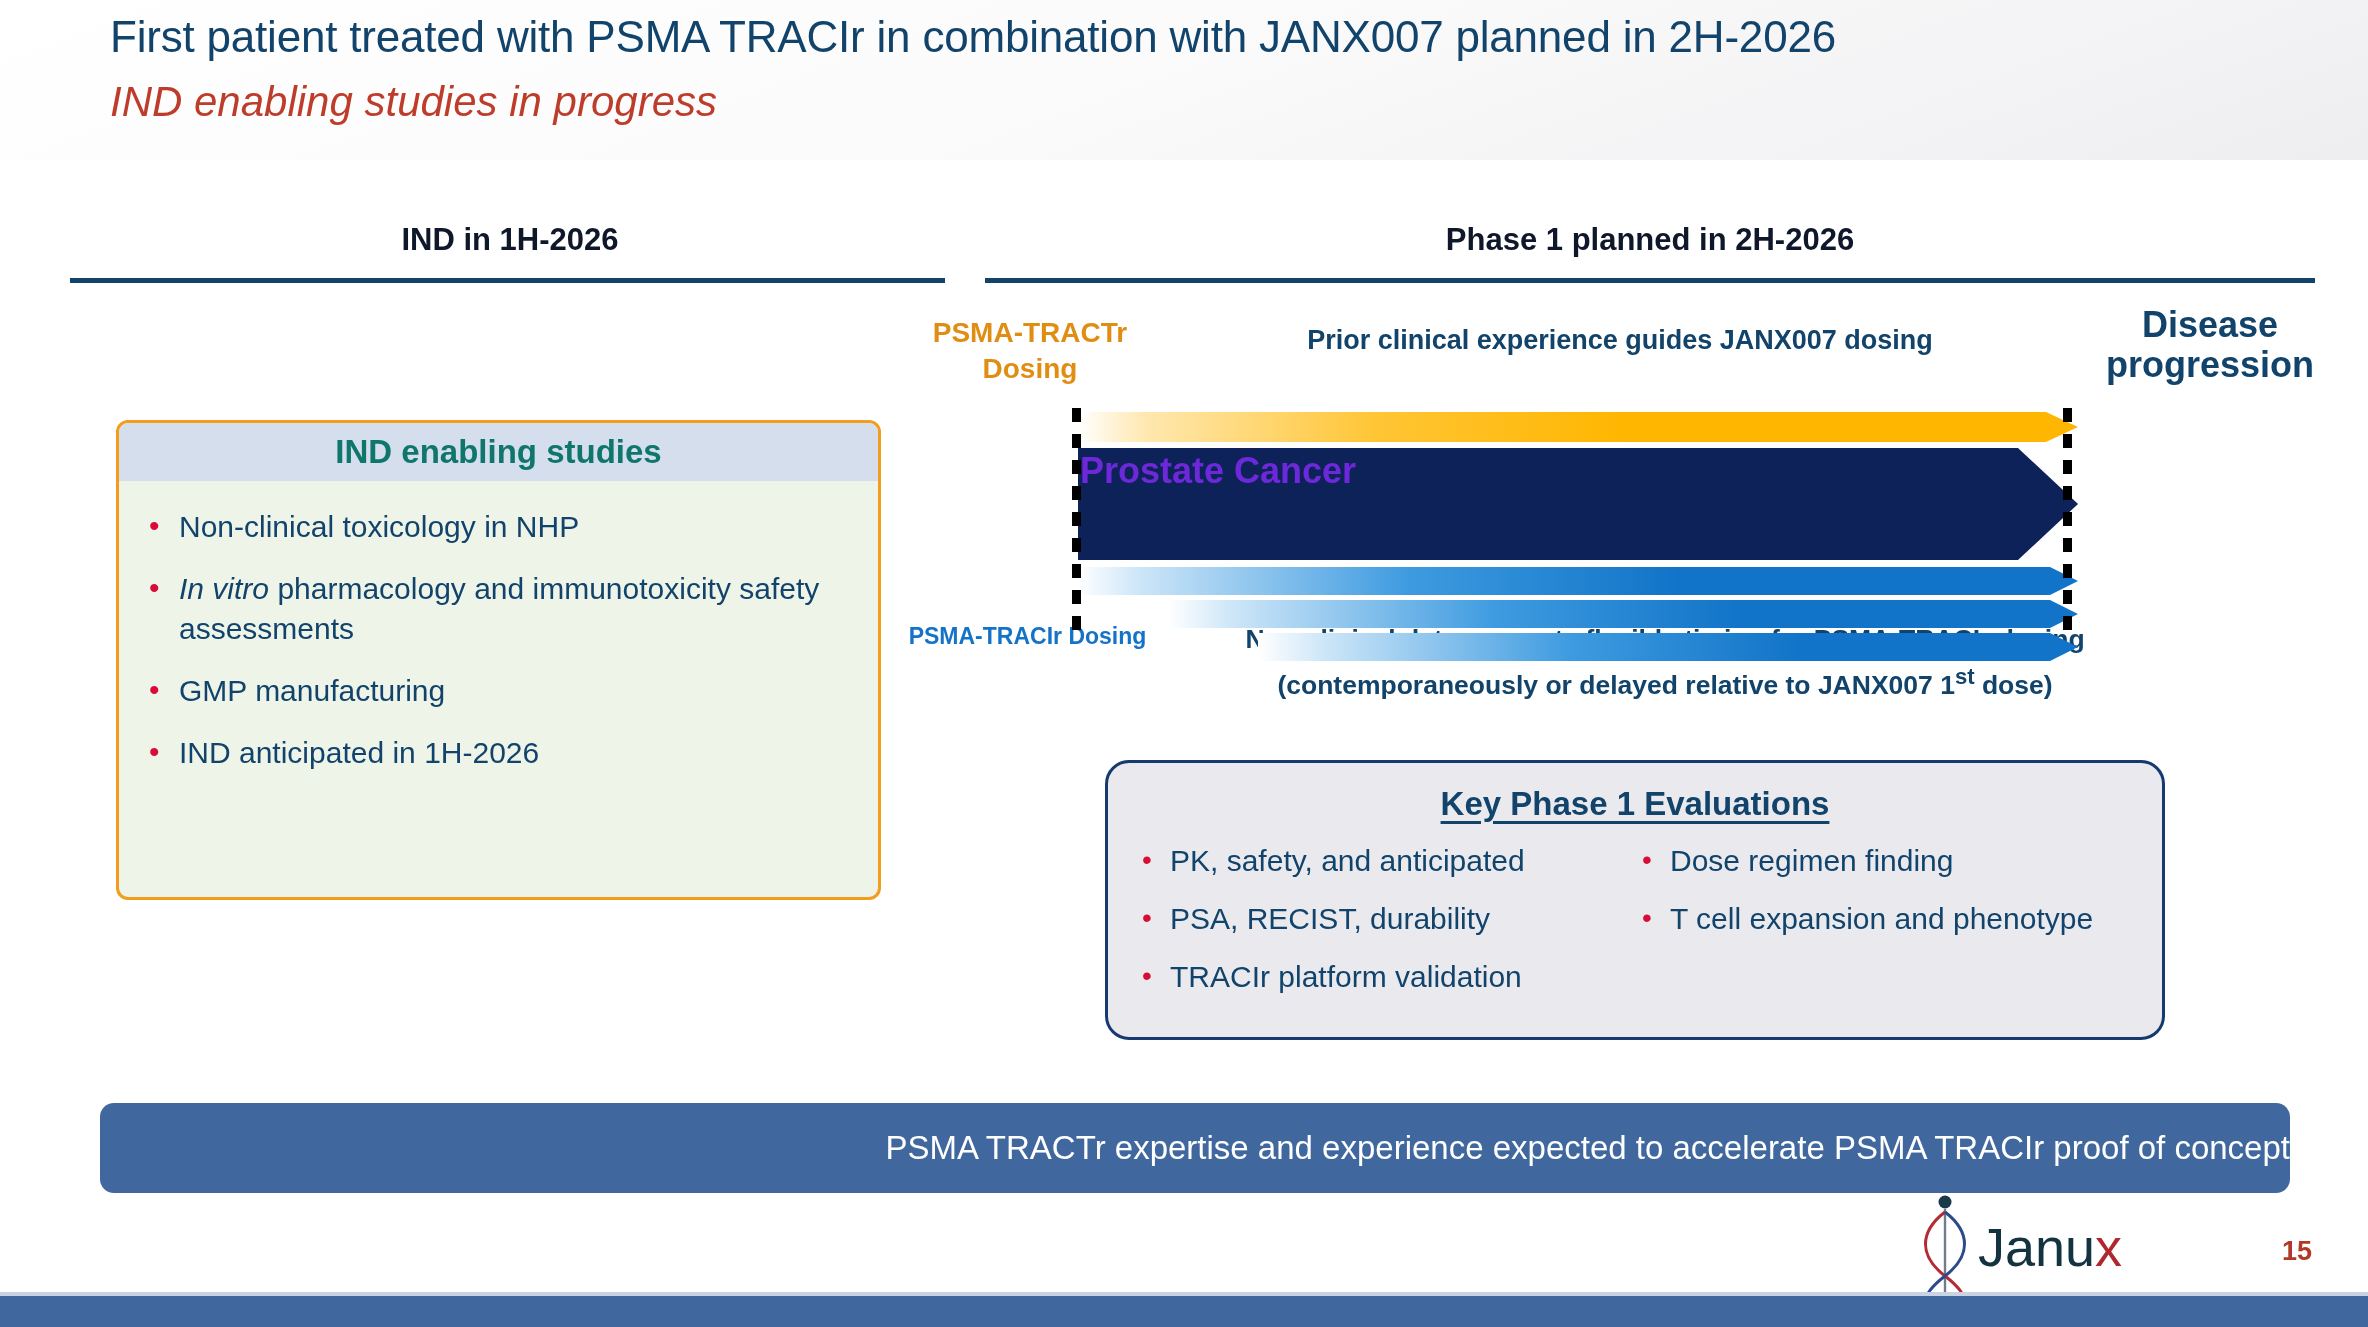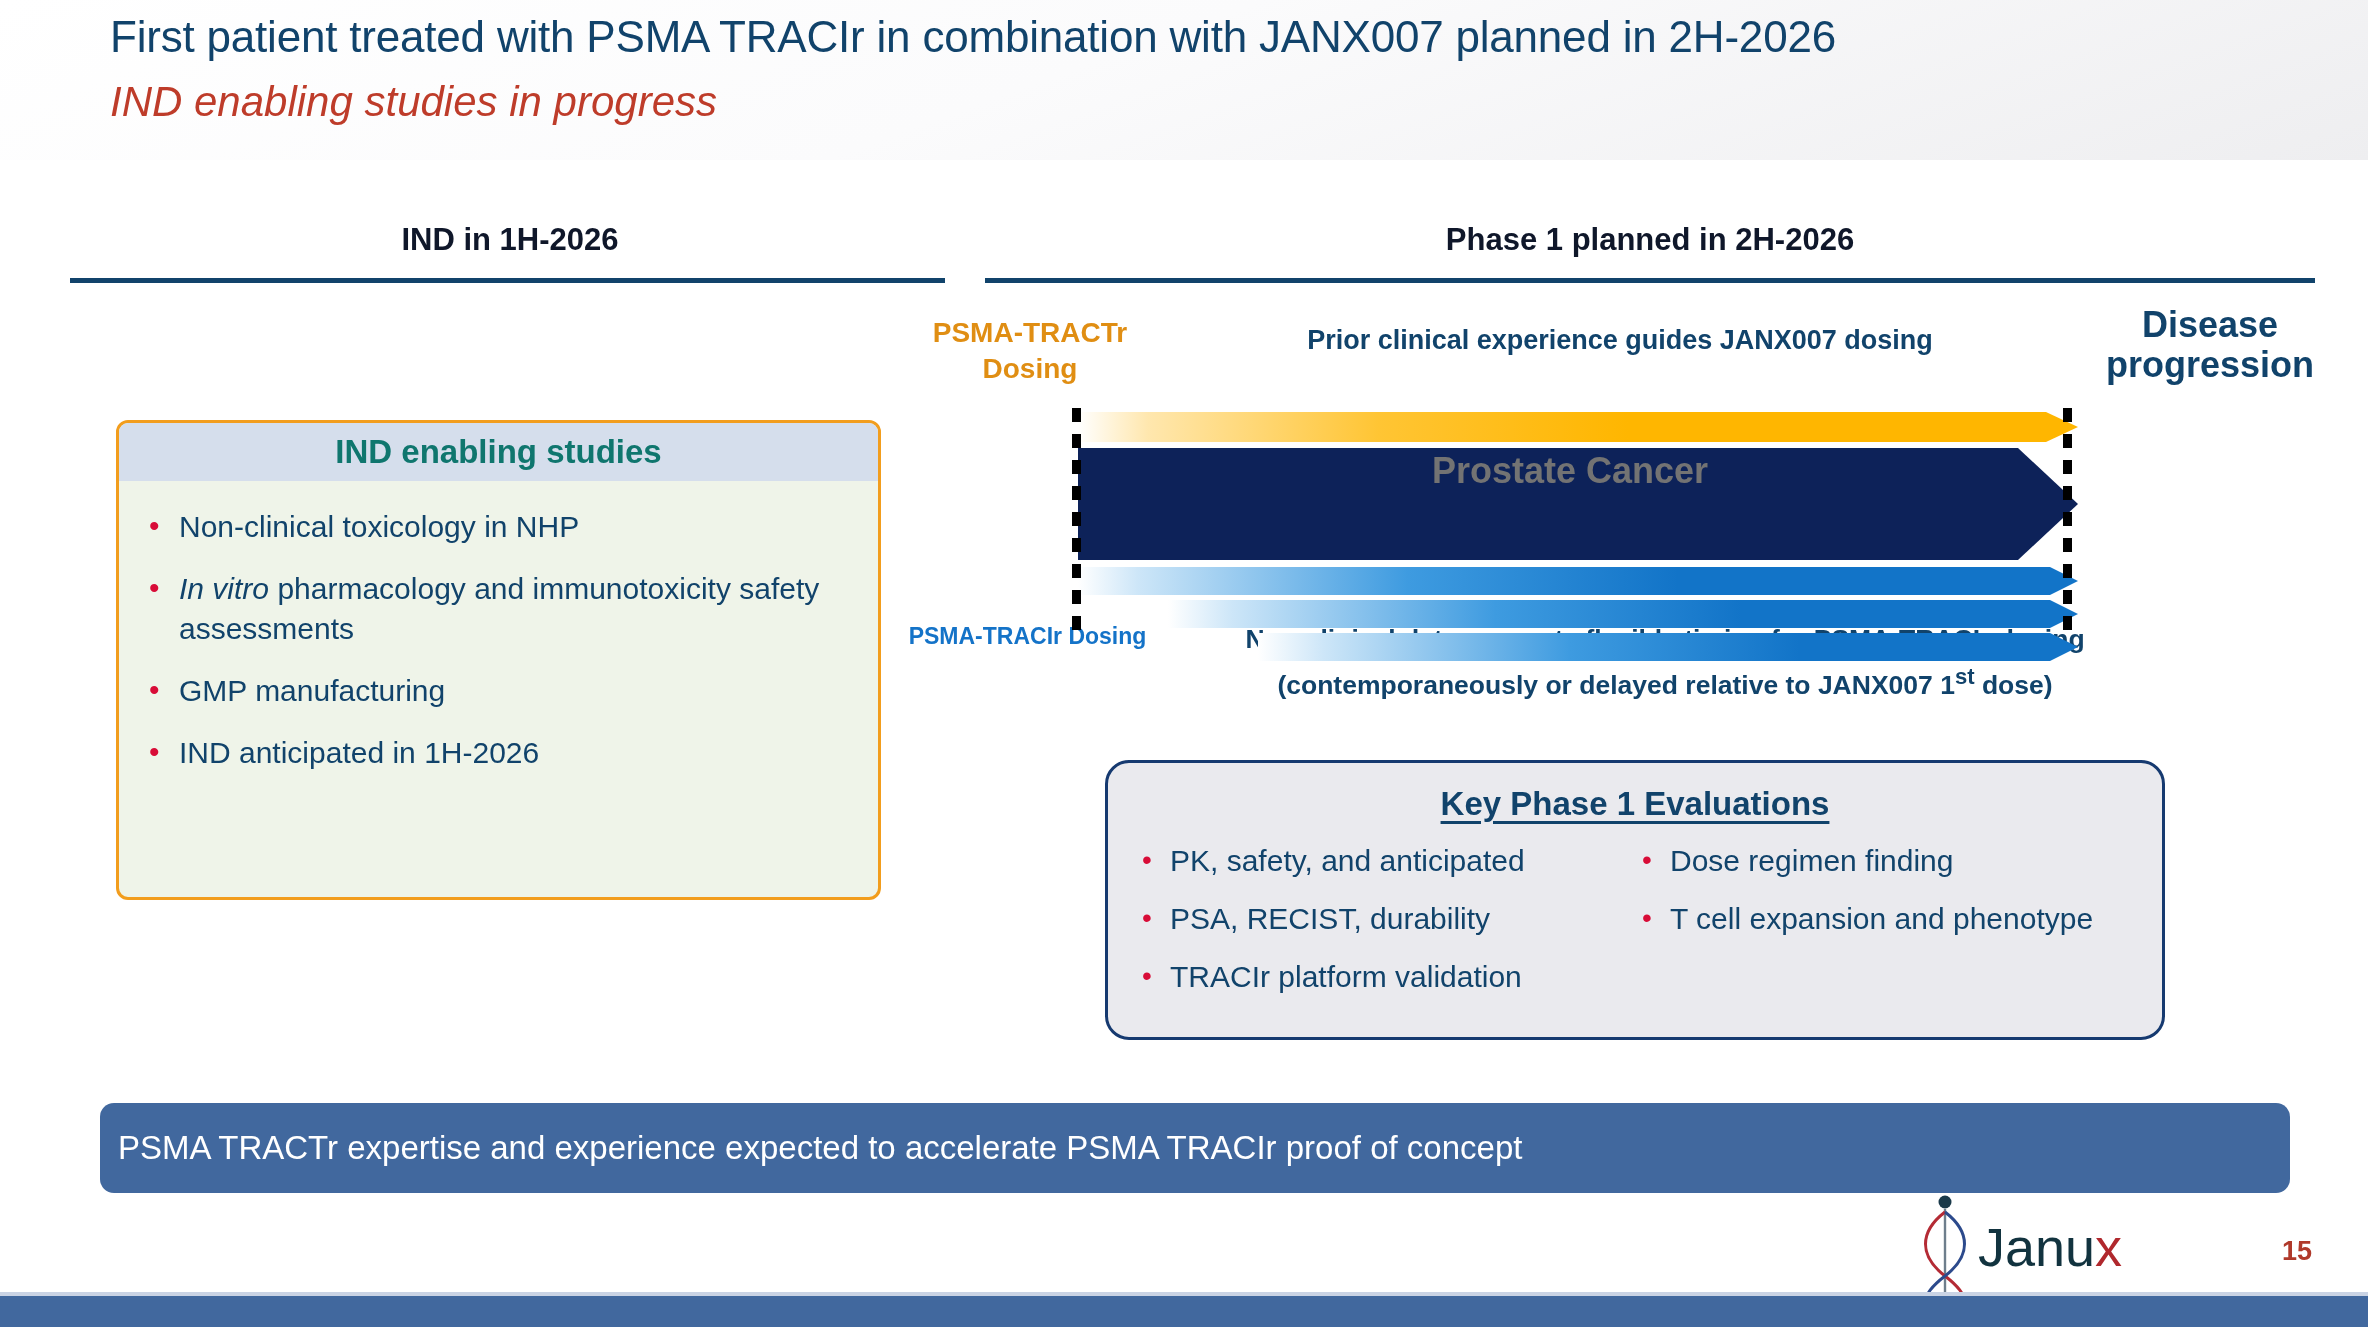--- a/index.html
+++ b/index.html
@@ -94,21 +94,21 @@
   }
   #dash-left  { left: 172px; }
   #dash-right { left: 1163px; }
 
   
   .bar { position: absolute; }
   .bar svg { display: block; }
 
   .pc-label {
     position: absolute; left: 180px; top: 150px; width: 980px;
-    text-align: center; font-size: 36px; font-weight: bold; color: #737373;
+    text-align: left; font-size: 36px; font-weight: bold; color: #6d28d9;
     pointer-events: none;
   }
 
   
   .key-box {
     position: absolute; left: 1105px; top: 760px; width: 1060px; height: 280px;
     border: 3px solid #163A70; border-radius: 24px; background: #EAEAEE;
   }
   .key-title {
     margin-top: 22px; text-align: center;
@@ -121,21 +121,21 @@
   .key-li .dot {
     color: #D80C37; font-size: 28px; line-height: 38px;
     width: 28px; flex: 0 0 28px;
   }
   .key-li .txt { font-size: 30px; color: #11436B; line-height: 40px; }
 
   
   .footer-banner {
     position: absolute; left: 100px; top: 1103px; width: 2190px; height: 90px;
     background: #41689E; border-radius: 14px;
-    display: flex; align-items: center; justify-content: flex-start;
+    display: flex; align-items: center; justify-content: flex-end;
     color: #ffffff; font-size: 33px; padding-left: 18px;
   }
 
   
   .logo { position: absolute; left: 1915px; top: 1192px; width: 250px; height: 130px; }
   .logo-text {
     position: absolute; left: 63px; top: 24px;
     font-size: 54px; color: #12333F; letter-spacing: 0px;
   }
   .logo-x { color: #B0282D; }

